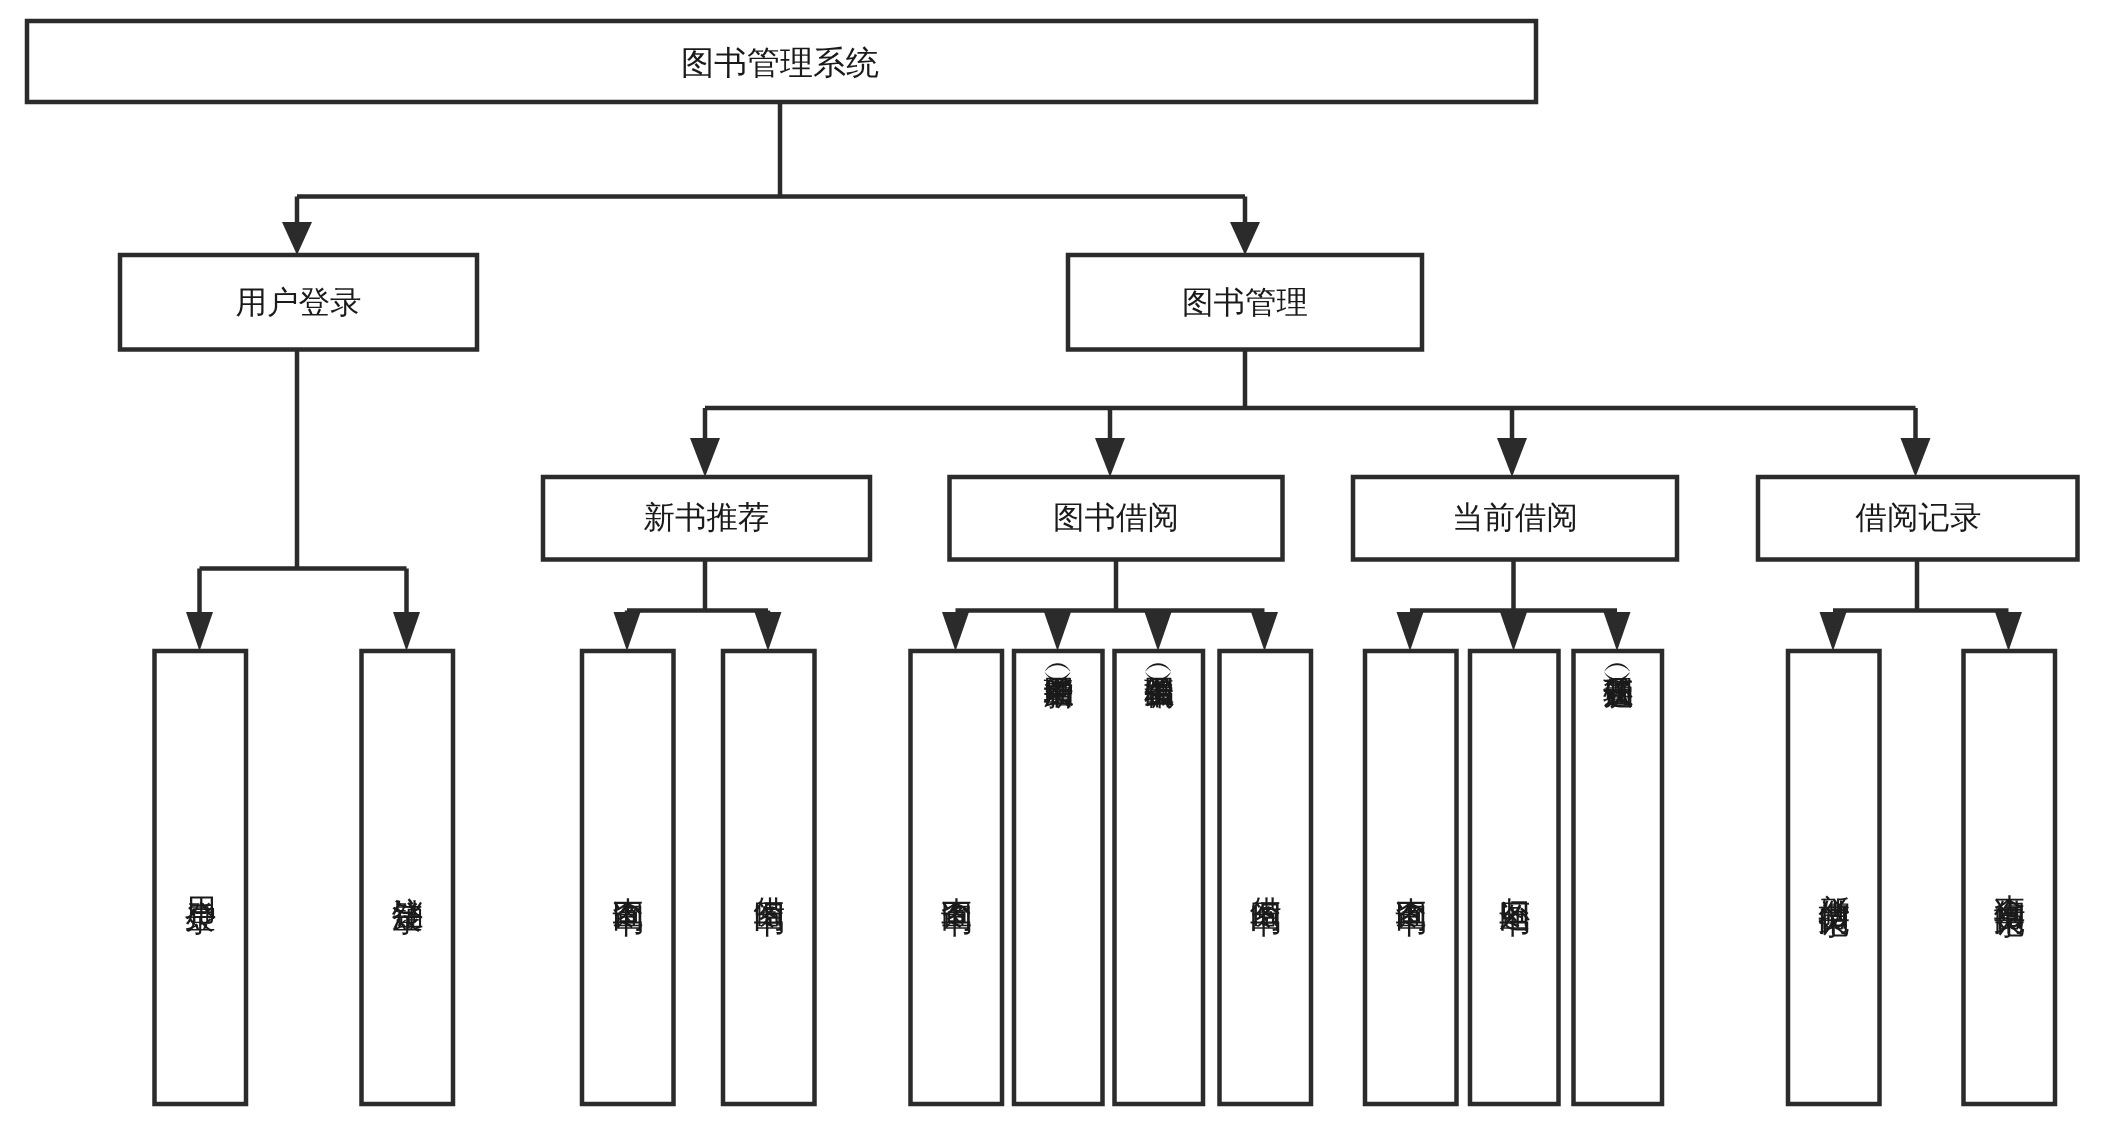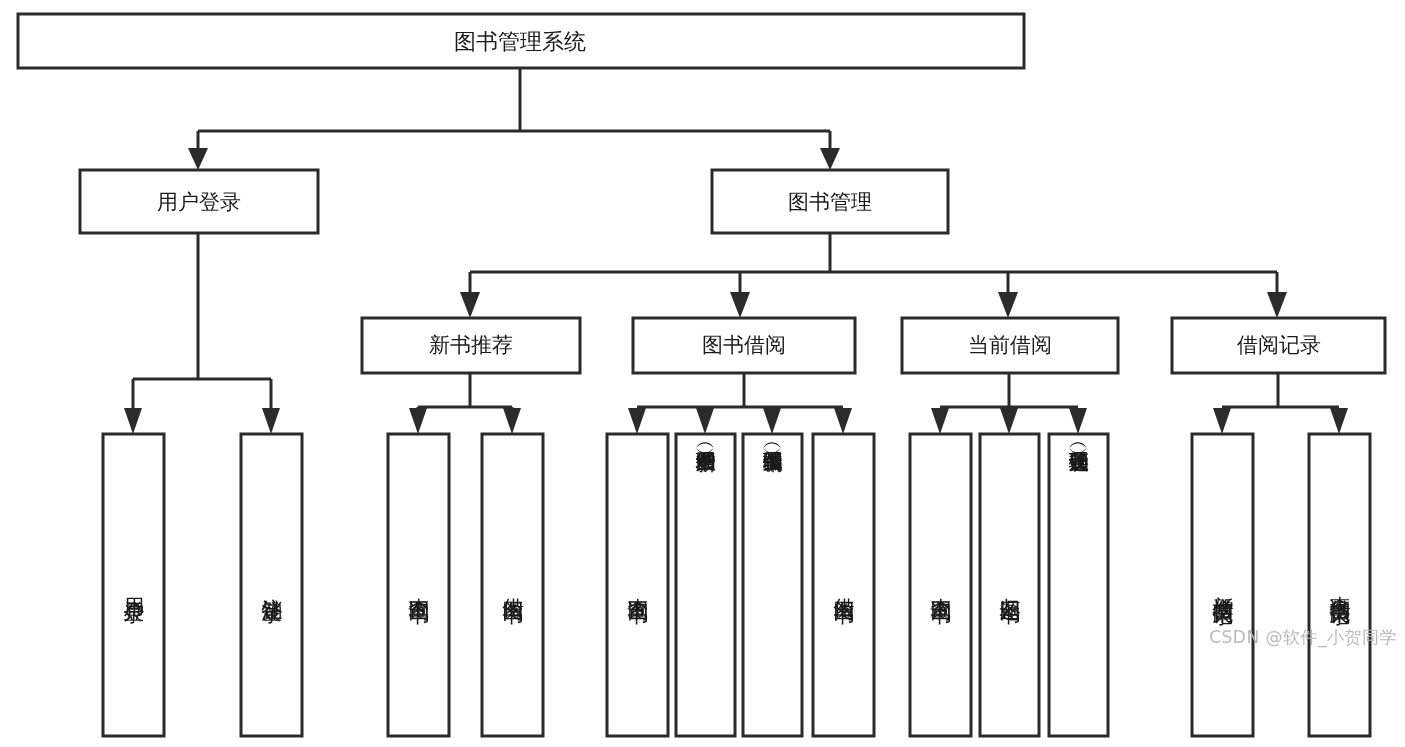--- a/index.html
+++ b/index.html
@@ -261,15 +261,14 @@
     <span class="leaf-label tall">确认归还（管理员）</span>
   </div>
 
   <div class="leaf-label-wrap" style="left:1192px; top:440px; width:61px; height:290px;">
     <span class="leaf-label">新增借阅记录</span>
   </div>
   <div class="leaf-label-wrap" style="left:1309px; top:440px; width:61px; height:290px;">
     <span class="leaf-label">查询借阅记录</span>
   </div>
 
-  <div class="watermark">CSDN @软件_小贺同学</div>
 
 </div>
 
 </body></html>

